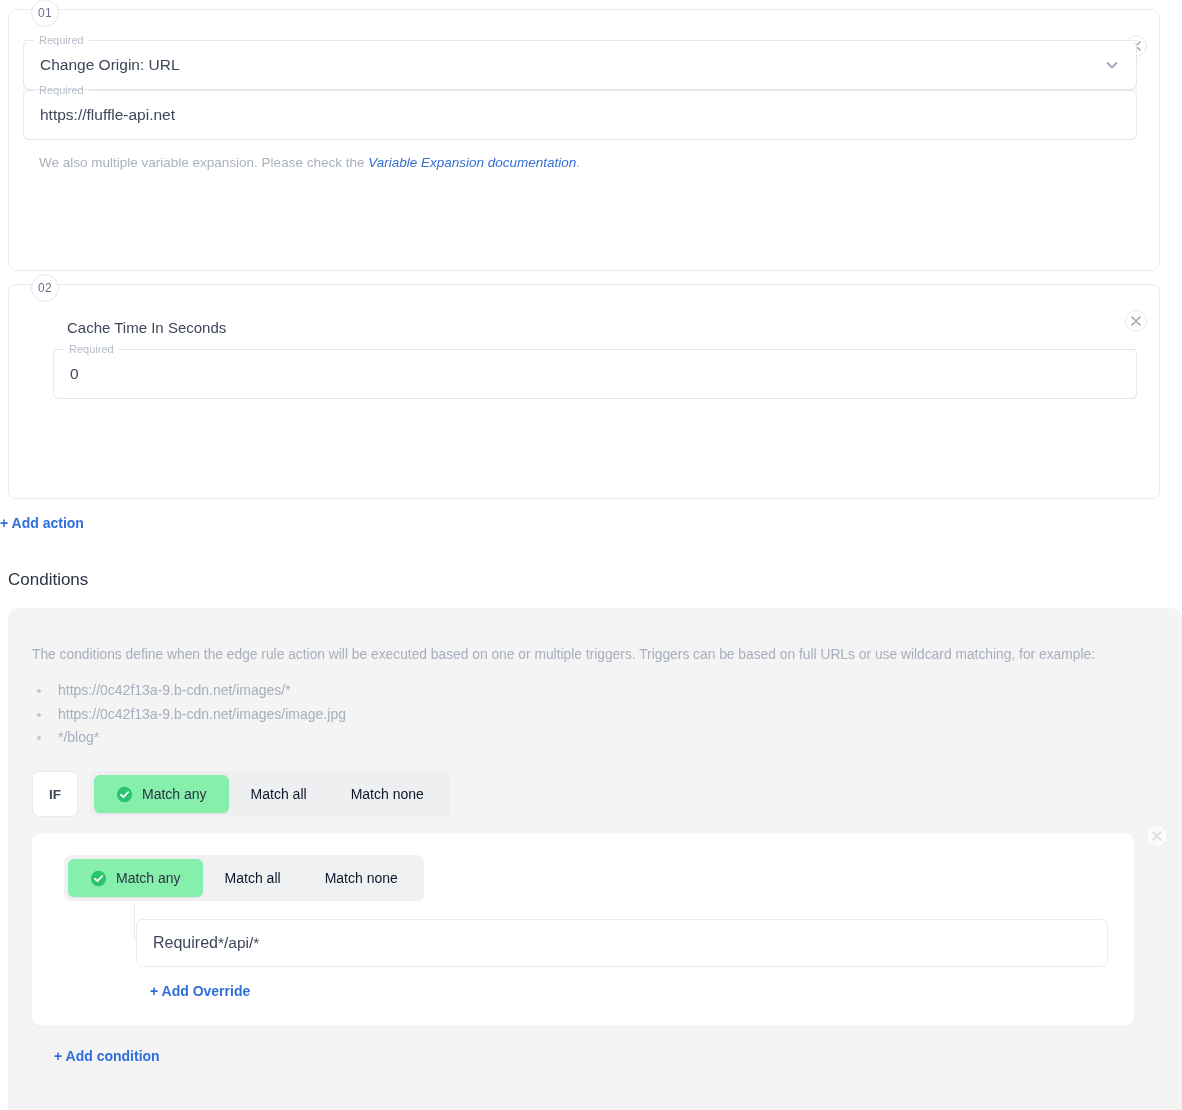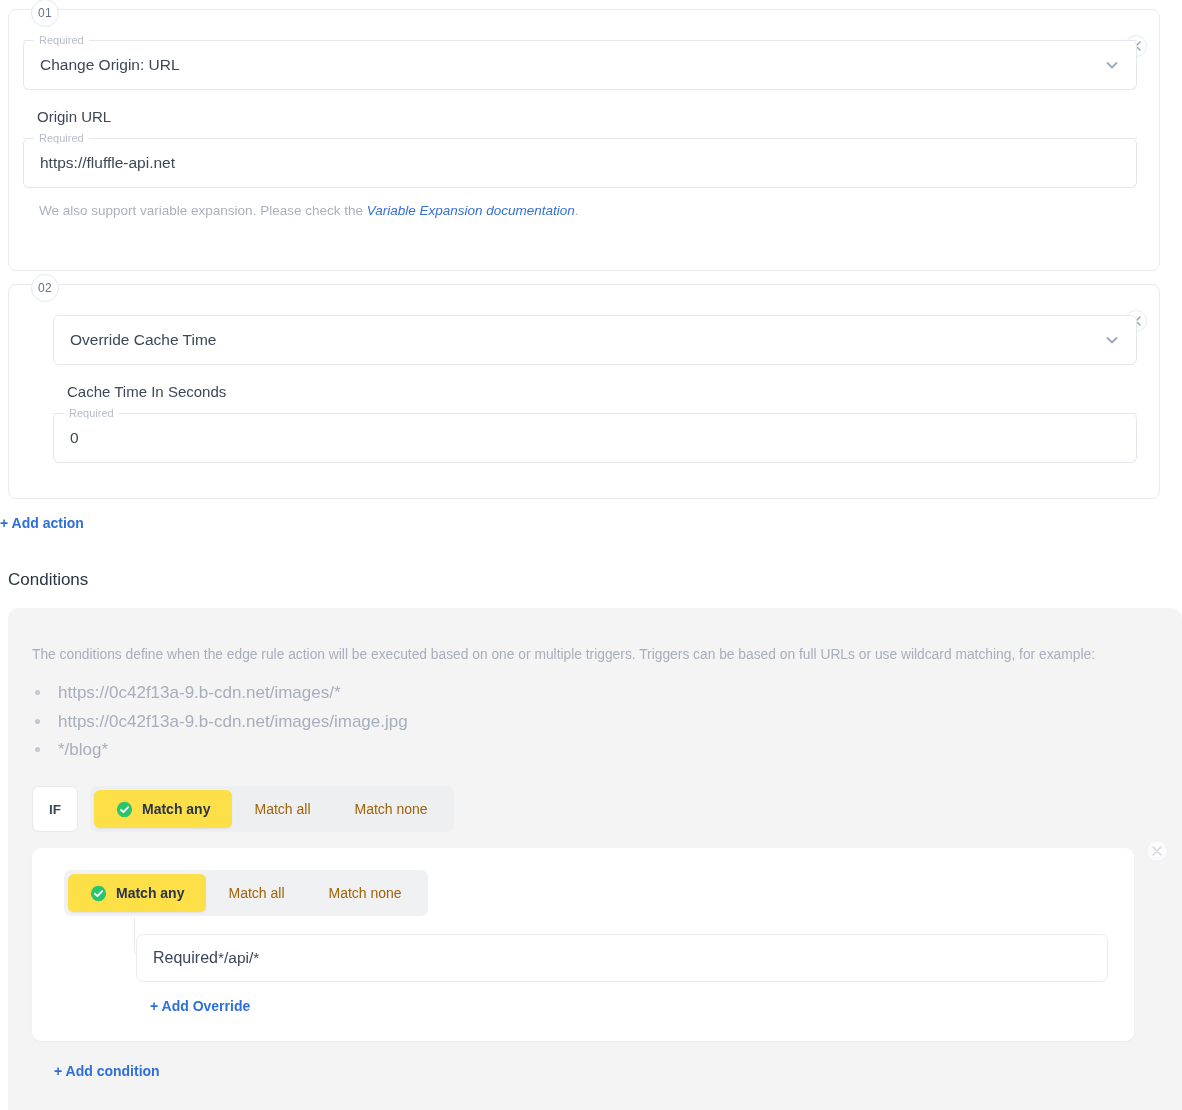--- a/index.html
+++ b/index.html
@@ -149,21 +149,21 @@
     line-height: 1.62;
     max-width: 1095px;
     margin: 0;
   }
   .panel-list {
     margin: 13px 0 0 0;
     padding-left: 20px;
     list-style: disc;
   }
   .panel-list li {
-    font-size: 17px;
+    font-size: 14px;
     color: #a7aebc;
     line-height: 1.66;
     padding-left: 6px;
   }
   .panel-list li::marker { color: #c2c7d1; }
 
   
   .match-row {
     display: flex;
     align-items: center;
@@ -194,28 +194,28 @@
   }
   .seg-group.inner { background: #f0f1f3; }
   .seg {
     display: flex;
     align-items: center;
     gap: 9px;
     height: 38px;
     padding: 0 22px;
     border-radius: 6px;
     font-size: 14px;
-    color: #a16207;
+    color: #0f172a;
     cursor: pointer;
     white-space: nowrap;
   }
   .seg.active {
-    background: #fde047;
+    background: #86efac;
     color: #2b3445;
-    font-weight: bold;
+    font-weight: normal;
     box-shadow: 0 1px 2px rgba(20,25,40,.07);
   }
   .check-icon { width: 17px; height: 17px; display: block; flex: none; }
 
   
   .condition-wrap { position: relative; margin-top: 16px; }
   .condition-card {
     position: relative;
     width: 1102px;
     background: #fff;
@@ -296,54 +296,45 @@
       <span class="notch-right"></span>
     </div>
     <span class="field-value">Change Origin: URL</span>
     <span class="chevron">
       <svg viewBox="0 0 16 16">
           <path d="M3.5 6 L8 10.5 L12.5 6"></path>
         </svg>
     </span>
   </div>
 
-  <div class="field-label">Origin URL</div>
 
   <div class="field notched">
     <div class="notch-wrap">
       <span class="notch-left"></span>
       <span class="notch-label">Required</span>
       <span class="notch-right"></span>
     </div>
     <span class="field-value">https://fluffle-api.net</span>
   </div>
 
   <div class="helper-text">
-    <span>We also support variable expansion. Please check the </span><a href="#">Variable Expansion documentation</a><span>.</span>
+    <span>We also multiple variable expansion. Please check the </span><a href="#">Variable Expansion documentation</a><span>.</span>
   </div>
 </div>
 
 
 <div class="action-card card-2">
   <span class="step-badge">02</span>
 
   <button class="close-btn close-card">
     <svg viewBox="0 0 10 10">
         <path d="M1,1 L9,9 M9,1 L1,9"></path>
       </svg>
   </button>
 
-  <div class="field" style="margin-top:14px;">
-    <span class="field-value">Override Cache Time</span>
-    <span class="chevron">
-      <svg viewBox="0 0 16 16">
-          <path d="M3.5 6 L8 10.5 L12.5 6"></path>
-        </svg>
-    </span>
-  </div>
 
   <div class="field-label">Cache Time In Seconds</div>
 
   <div class="field notched">
     <div class="notch-wrap">
       <span class="notch-left"></span>
       <span class="notch-label">Required</span>
       <span class="notch-right"></span>
     </div>
     <span class="field-value">0</span>

